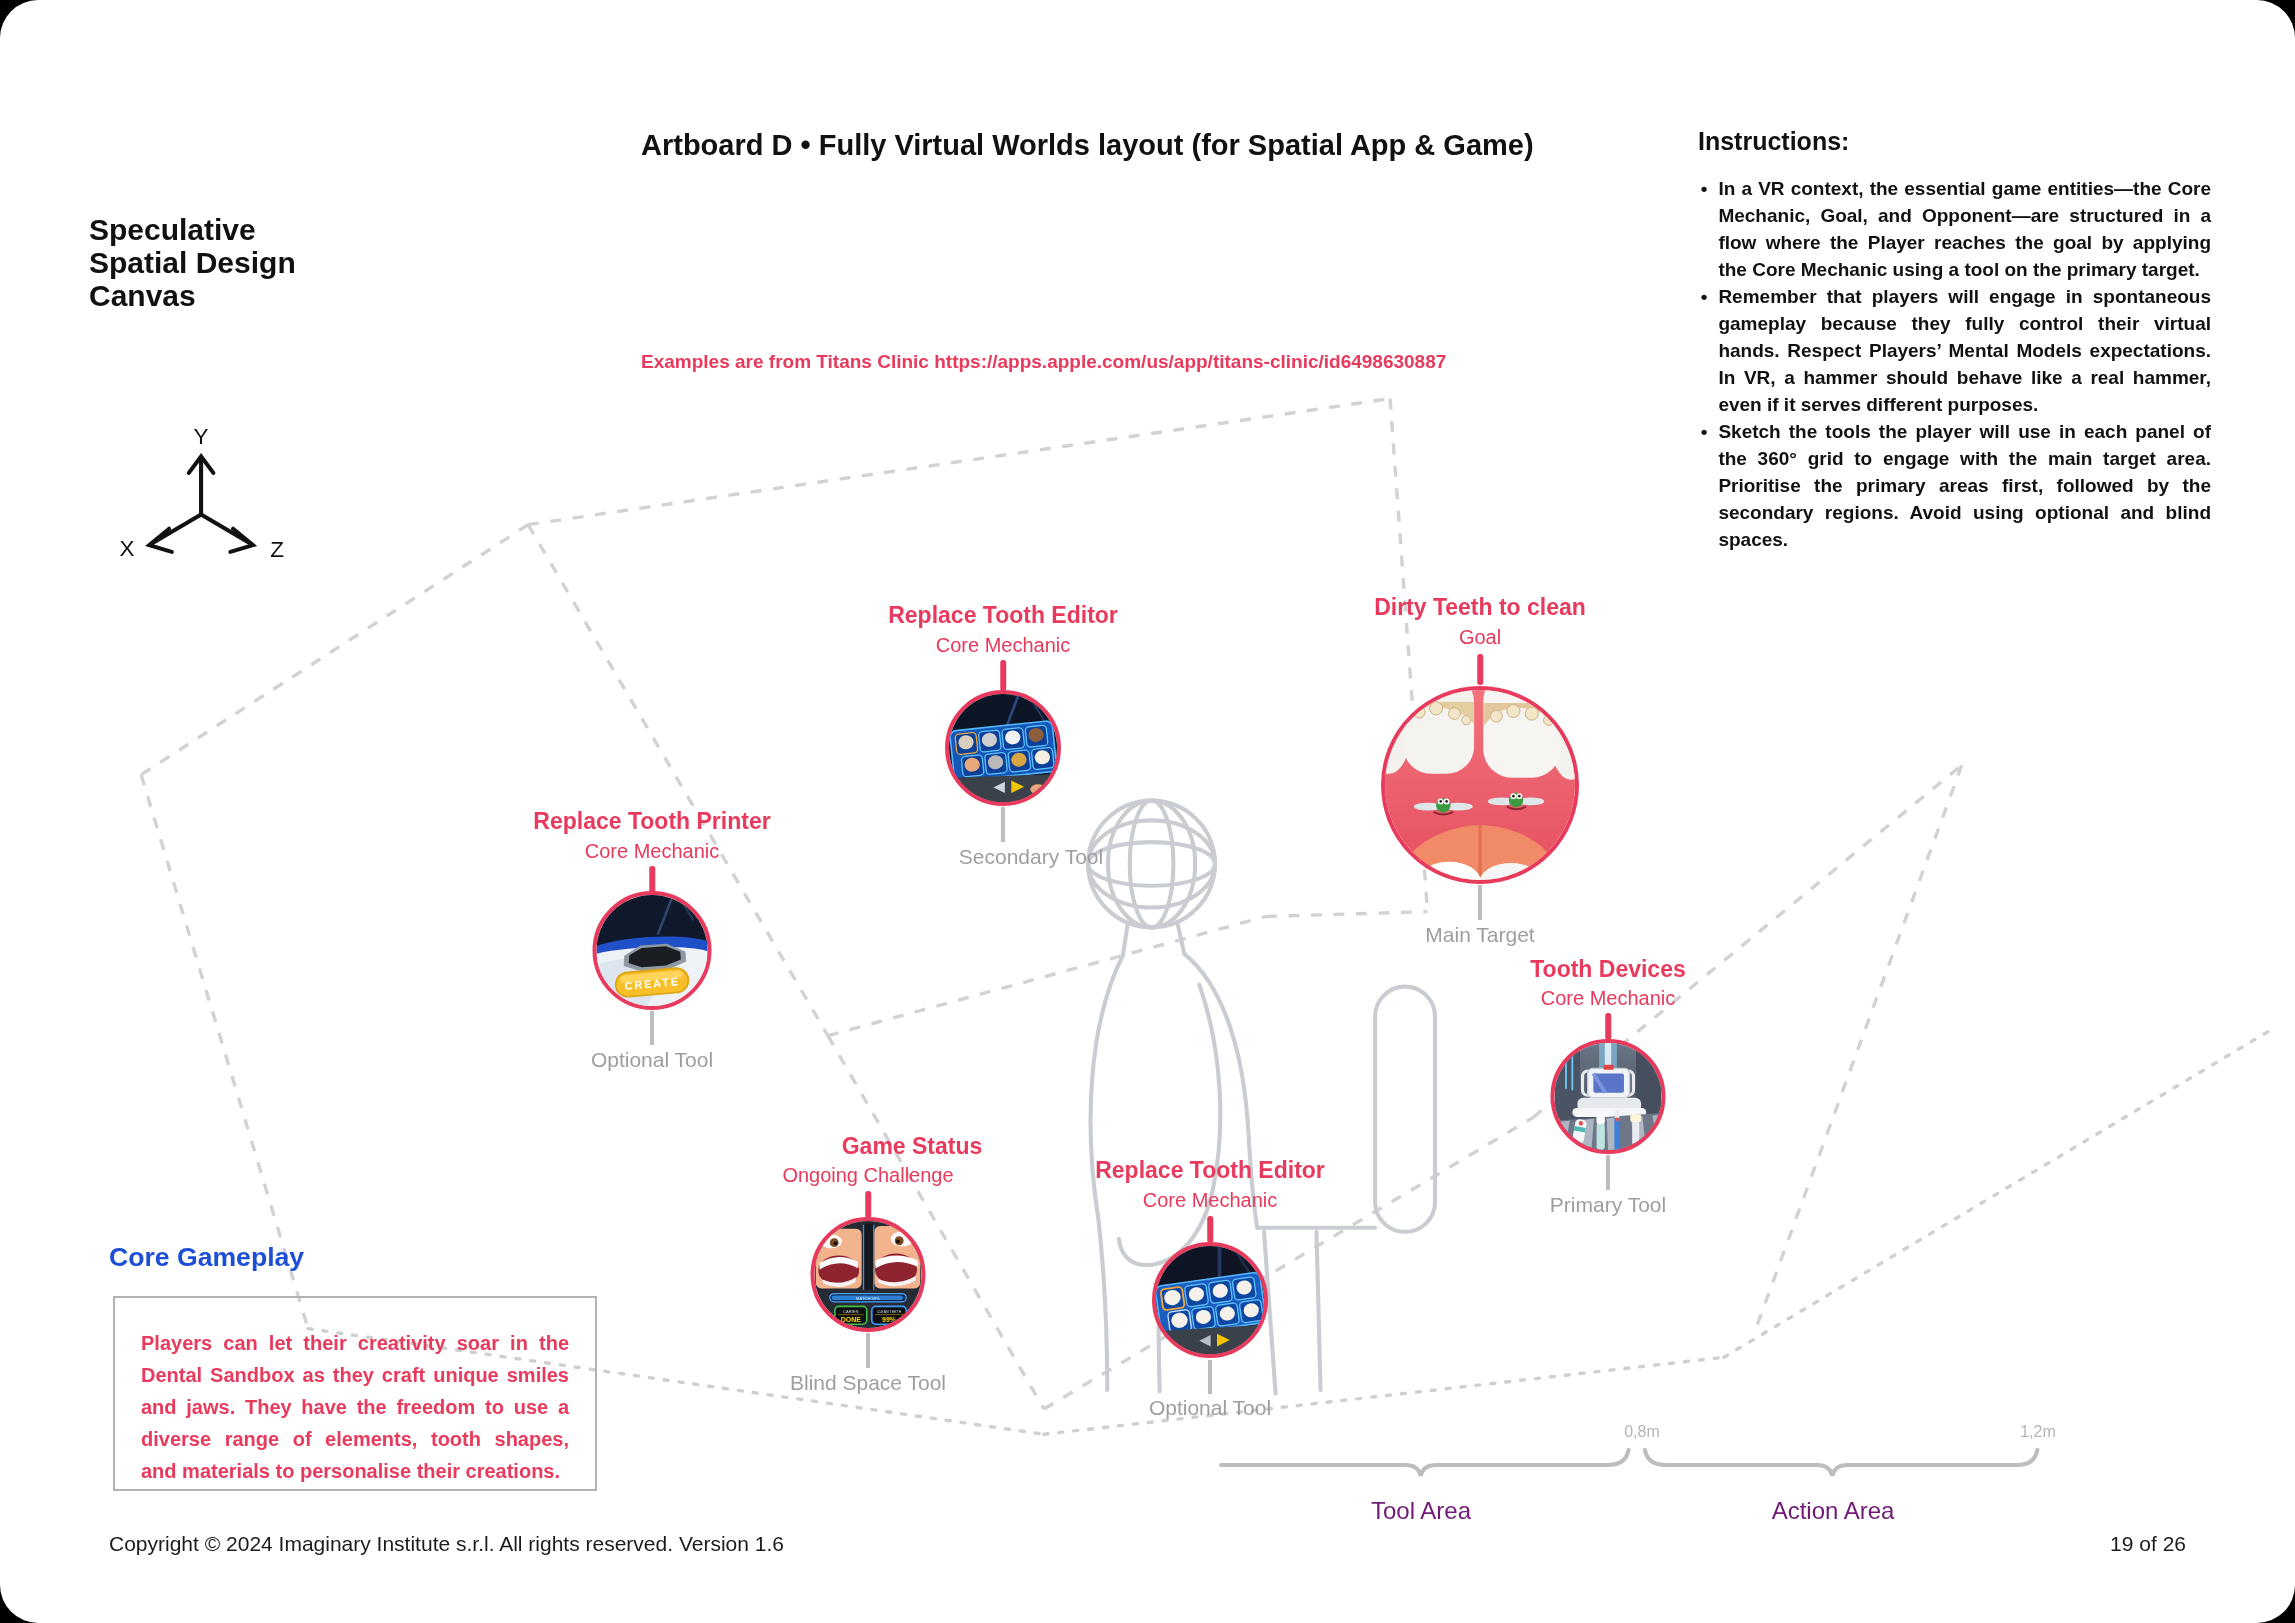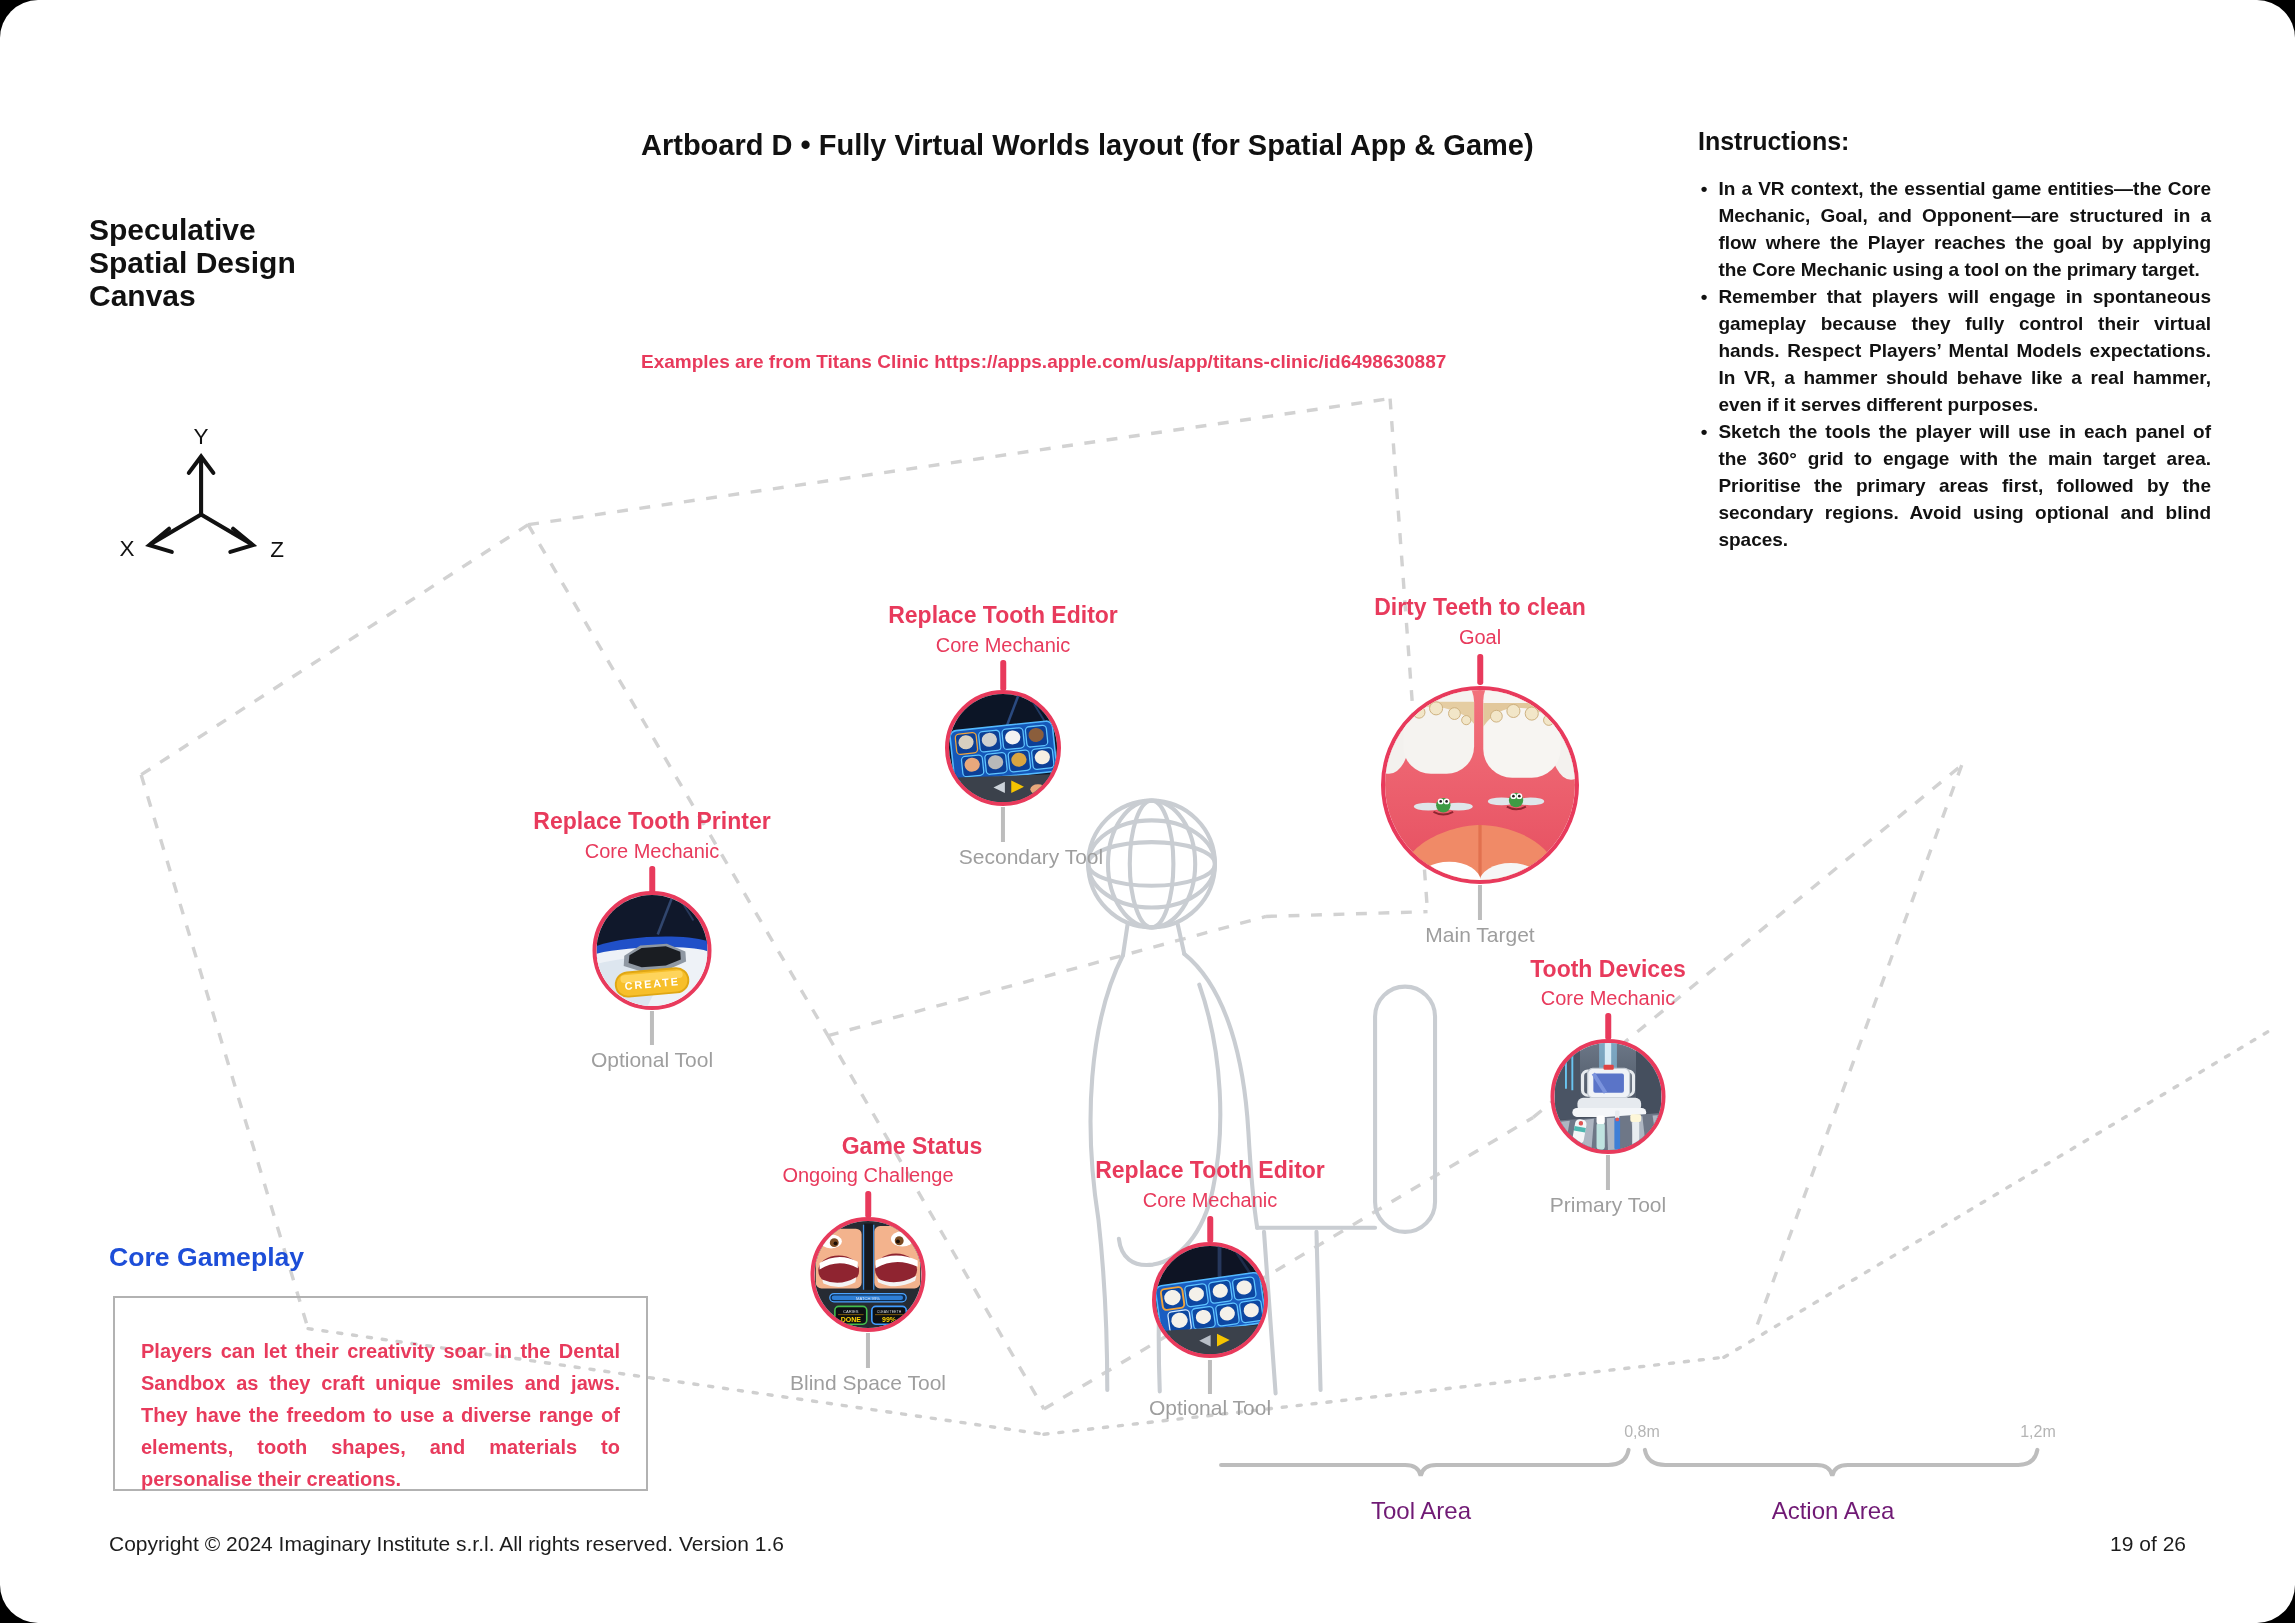--- a/index.html
+++ b/index.html
@@ -28,21 +28,21 @@
   .node-title{font-size:23px;font-weight:700;color:#e83a5c;white-space:nowrap;transform:translateX(-50%);}
   .node-sub{font-size:20px;font-weight:400;color:#e83a5c;white-space:nowrap;transform:translateX(-50%);}
   .node-label{font-size:21px;font-weight:400;color:#9e9e9e;white-space:nowrap;transform:translateX(-50%);}
   .conn-red{width:5.5px;background:#e83a5c;border-radius:2.7px;transform:translateX(-50%);}
   .conn-gray{width:4.1px;background:#bdbdbd;transform:translateX(-50%);}
   .node-circle{border-radius:50%;border:4.1px solid #e83a5c;overflow:hidden;box-sizing:border-box;transform:translateX(-50%);background:#fff;}
   .node-circle svg{display:block;width:100%;height:100%;}
 
   
   .cg-head{left:109px;top:1242px;font-size:26.6px;font-weight:700;color:#1d4ed8;}
-  .cg-box{left:113px;top:1296px;width:535px;height:195px;border:2px solid #b2b2b2;box-sizing:border-box;padding:37px 26px;}
+  .cg-box{left:113px;top:1296px;width:484px;height:195px;border:2px solid #b2b2b2;box-sizing:border-box;padding:29px 26px;}
   .cg-box p{margin:0;font-size:20px;line-height:32px;font-weight:700;color:#e83a5c;text-align:justify;}
 
   
   .meas{font-size:16px;color:#b5b5b5;font-weight:400;white-space:nowrap;transform:translateX(-50%);margin-left:12px;}
   .meas-label{font-size:24px;color:#701a75;font-weight:400;white-space:nowrap;transform:translateX(-50%);text-align:center;}
 
   
   .footer-left{left:109px;top:1532px;font-size:21px;color:#1c1c1c;}
   .footer-right{right:109px;top:1532px;font-size:21px;color:#1c1c1c;}
 

